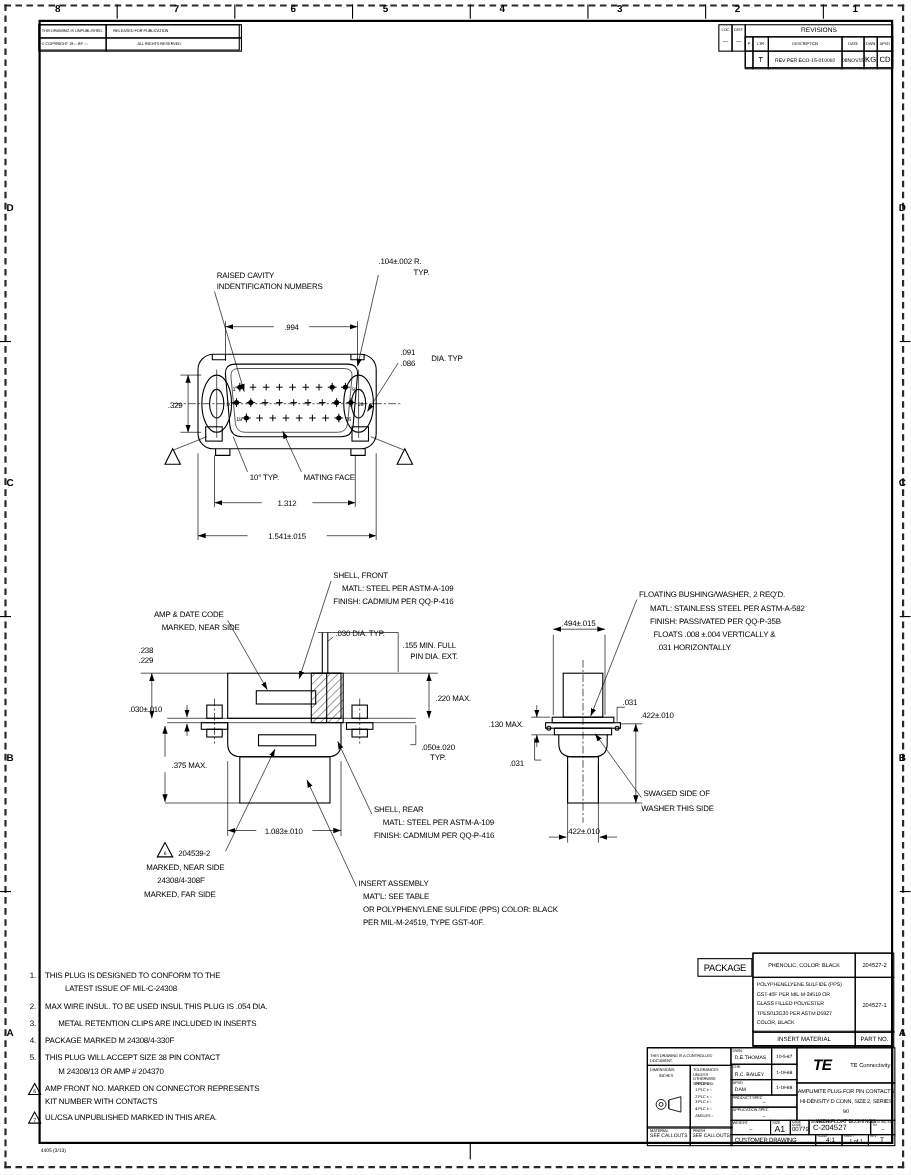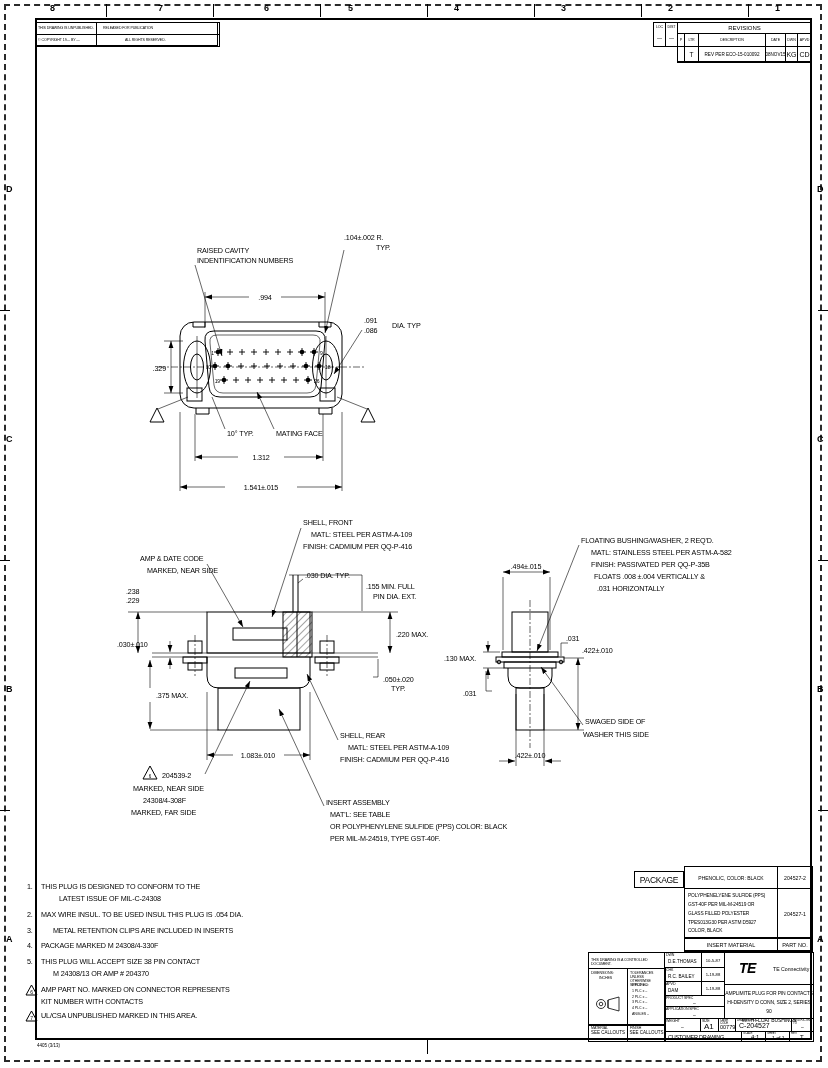--- a/index.html
+++ b/index.html
@@ -377,21 +377,21 @@
     <div class="note-line" style="left:41px;top:926px;padding-left:12px;">METAL RETENTION CLIPS ARE INCLUDED IN INSERTS</div>
     <div class="note-line" style="left:27px;top:941px;"><span>4.</span></div>
     <div class="note-line" style="left:41px;top:941px;">PACKAGE MARKED M 24308/4-330F</div>
     <div class="note-line" style="left:27px;top:957px;"><span>5.</span></div>
     <div class="note-line" style="left:41px;top:957px;">THIS PLUG WILL ACCEPT SIZE 38 PIN CONTACT</div>
     <div class="note-line" style="left:41px;top:969px;margin-left:12px;">M 24308/13 OR AMP # 204370</div>
     <svg class="abs" style="left:25px;top:984px;" width="13" height="12" viewBox="0 0 13 12">
       <path d="M6.5,1 L1,11 L12,11 Z" fill="none" stroke="#000" stroke-width="1"></path>
       <text x="6.5" y="10" text-anchor="middle" style="font-size:5px">6</text>
     </svg>
-    <div class="note-line" style="left:41px;top:985px;">AMP PART NO. MARKED ON CONNECTOR REPRESENTS</div>
+    <div class="note-line" style="left:41px;top:985px;">AMP FRONT NO. MARKED ON CONNECTOR REPRESENTS</div>
     <div class="note-line" style="left:41px;top:997px;">KIT NUMBER WITH CONTACTS</div>
     <svg class="abs" style="left:25px;top:1010px;" width="13" height="12" viewBox="0 0 13 12">
       <path d="M6.5,1 L1,11 L12,11 Z" fill="none" stroke="#000" stroke-width="1"></path>
       <text x="6.5" y="10" text-anchor="middle" style="font-size:5px">7</text>
     </svg>
     <div class="note-line" style="left:41px;top:1011px;">UL/CSA UNPUBLISHED MARKED IN THIS AREA.</div>
   </div>
 
   <div class="bx ctr" style="left:634px;top:871px;width:50px;height:17px;font-size:8.5px;letter-spacing:-.3px;">PACKAGE</div>
 

